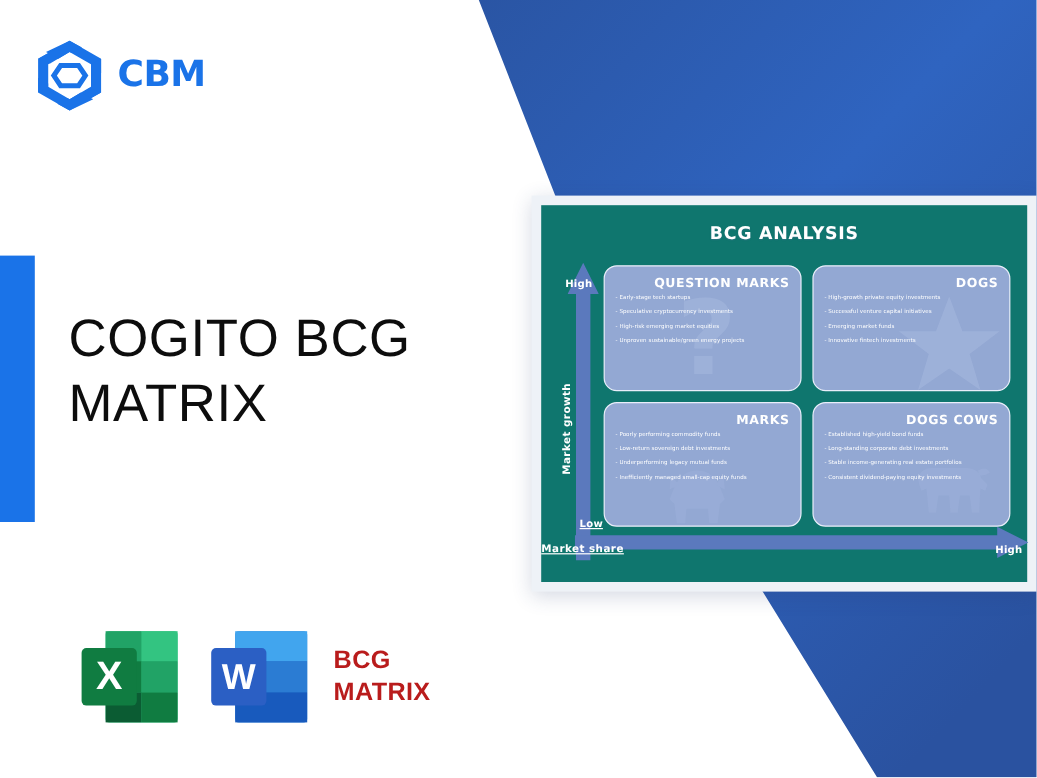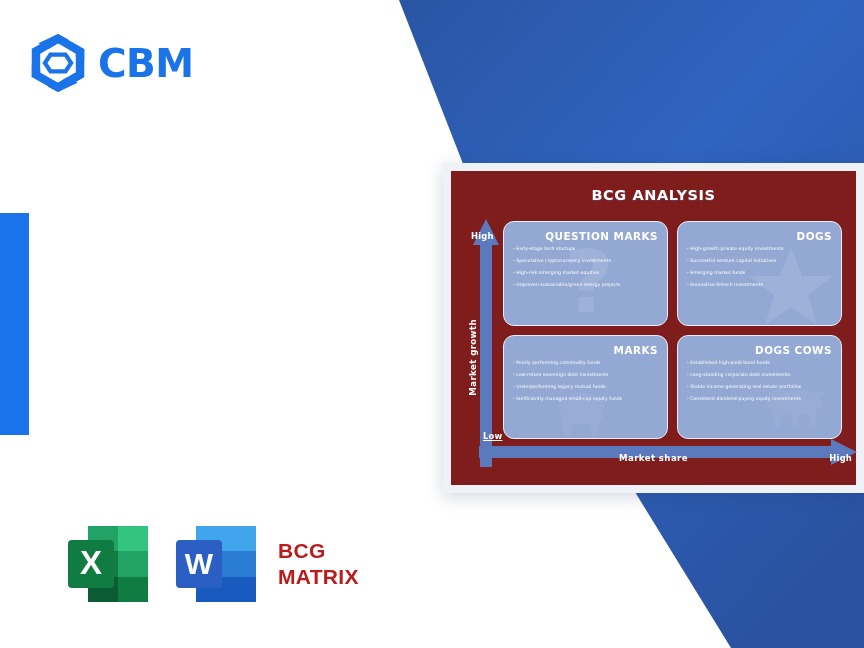--- a/index.html
+++ b/index.html
@@ -19,21 +19,21 @@
   .accent-bar{
     position:absolute;left:0;top:213px;width:29px;height:222px;
     background:#1a73e8;z-index:2;
   }
 
   
   .logo-wrap{position:absolute;left:28px;top:32px;display:flex;align-items:center;z-index:3;}
   .logo-mark{width:60px;height:62px;flex:none;}
   .logo-text{margin-left:10px;line-height:1;}
   .logo-title{
-    font-size:39px;font-weight:bold;color:#1a73e8;letter-spacing:-0.5px;
+    font-size:30px;font-weight:bold;color:#1a73e8;letter-spacing:-0.5px;
     font-family:"DejaVu Sans",sans-serif;
   }
   .logo-sub{
     font-size:14.2px;font-weight:bold;color:#1a73e8;margin-top:5px;letter-spacing:-0.1px;
     font-family:"DejaVu Sans",sans-serif;
   }
 
   
   .main-title{
     position:absolute;left:57px;top:256px;z-index:3;
@@ -53,43 +53,43 @@
 
   
   .matrix-card{
     position:absolute;left:443px;top:163px;width:421px;height:330px;
     background:#eef2f7;
     box-shadow:0 4px 16px rgba(40,60,110,.20);
     z-index:4;padding:8px;box-sizing:border-box;
   }
   .matrix-inner{
     position:relative;width:100%;height:100%;
-    background:#7f1d1d;box-sizing:border-box;
+    background:#0f766e;box-sizing:border-box;
     padding:10px 12px 24px 12px;
   }
   .matrix-heading{
     text-align:center;color:#ffffff;font-weight:bold;
     font-size:14.5px;letter-spacing:0.6px;margin:6px 0 0 0;
     font-family:"DejaVu Sans",sans-serif;
     text-shadow:0 1px 1px rgba(90,110,160,.35);
   }
 
   
   .axis-v{position:absolute;left:22px;top:48px;width:26px;height:248px;}
   .axis-v-label{
     position:absolute;left:17px;top:148px;width:14px;
     color:#ffffff;font-size:8.6px;font-weight:bold;letter-spacing:.4px;
     writing-mode:vertical-rl;transform:rotate(180deg);
     font-family:"DejaVu Sans",sans-serif;white-space:nowrap;
   }
   .axis-h{position:absolute;left:28px;bottom:20px;width:378px;height:26px;}
   .axis-h-label{
-    position:absolute;left:0;right:0;bottom:22px;text-align:center;
+    position:absolute;left:0;right:0;bottom:22px;text-align:left;
     color:#ffffff;font-size:8.6px;font-weight:bold;letter-spacing:.4px;
-    font-family:"DejaVu Sans",sans-serif;pointer-events:none;
+    font-family:"DejaVu Sans",sans-serif;pointer-events:none;text-decoration:underline;
   }
   .tag{position:absolute;color:#fff;font-size:8.4px;font-weight:bold;
        font-family:"DejaVu Sans",sans-serif;letter-spacing:.2px;text-align:right;}
   .tag-high-v{left:20px;top:60px;}
   .tag-low-h{left:32px;bottom:44px;text-decoration:underline;}
   .tag-high-h{right:4px;bottom:22px;}
 
   
   .quads{
     position:absolute;left:52px;top:50px;right:14px;bottom:46px;
@@ -146,20 +146,21 @@
         <path d="M4 48 L4 18 L15 12 L15 22 L13 23 L13 43 Z"></path>
         <path d="M4 18 L32 2 L43 8 L34 13 L32 12 L15 22 Z"></path>
         <path d="M24 24 L40 24 L46 33 L40 42 L24 42 L18 33 Z" fill="none" stroke="#1a73e8" stroke-width="4.5"></path>
       </g>
     </svg>
     <div class="logo-text">
       <div class="logo-title">CBM</div>
     </div>
   </div>
 
+  <div class="main-title">COGITO BCG MATRIX</div>
 
   <div class="files">
     <div class="file-ico excel">
       <svg viewBox="0 0 96 96" width="96" height="96">
         <rect x="28" y="10" width="60" height="76" rx="3" fill="#33c481"></rect>
         <rect x="28" y="10" width="30" height="25" fill="#21a366"></rect>
         <rect x="58" y="10" width="30" height="25" fill="#33c481"></rect>
         <rect x="28" y="35" width="30" height="26" fill="#107c41"></rect>
         <rect x="58" y="35" width="30" height="26" fill="#21a366"></rect>
         <rect x="28" y="61" width="30" height="25" fill="#0b5c33"></rect>

